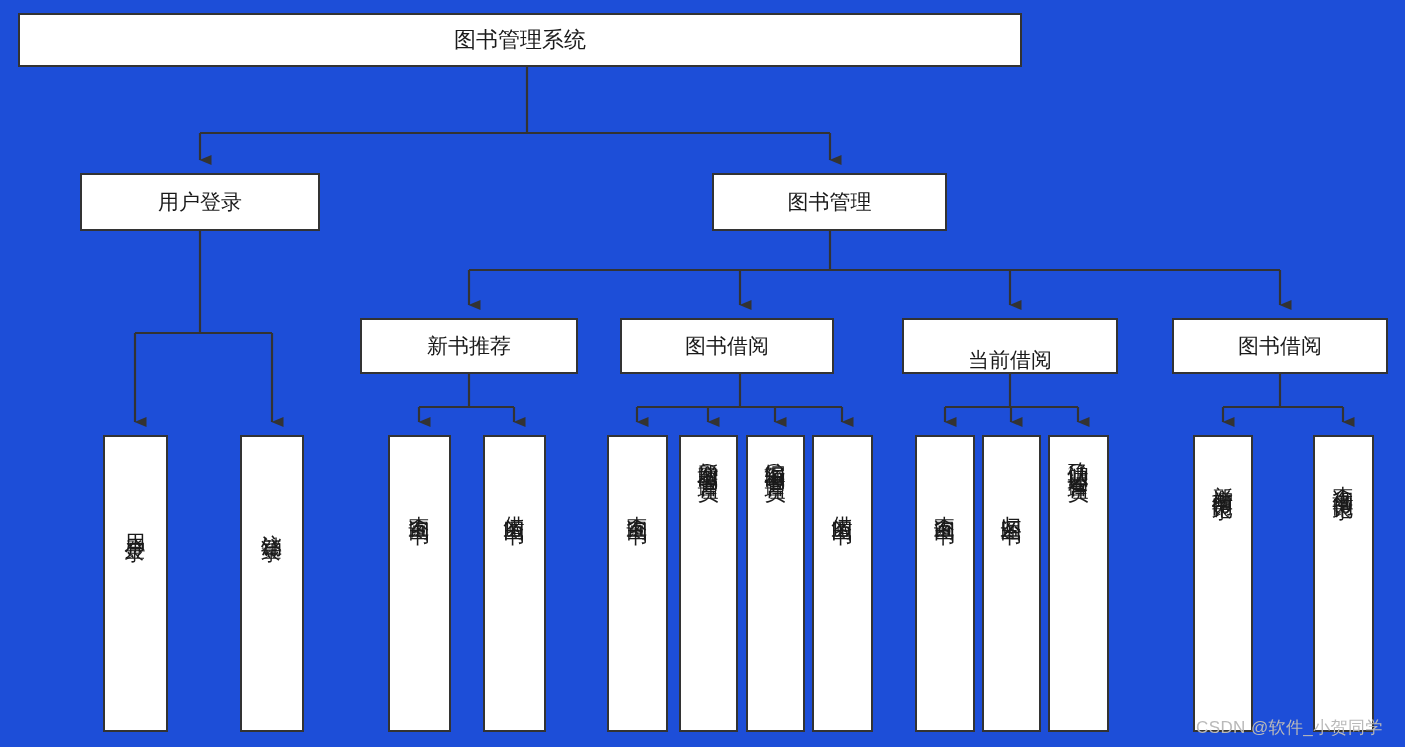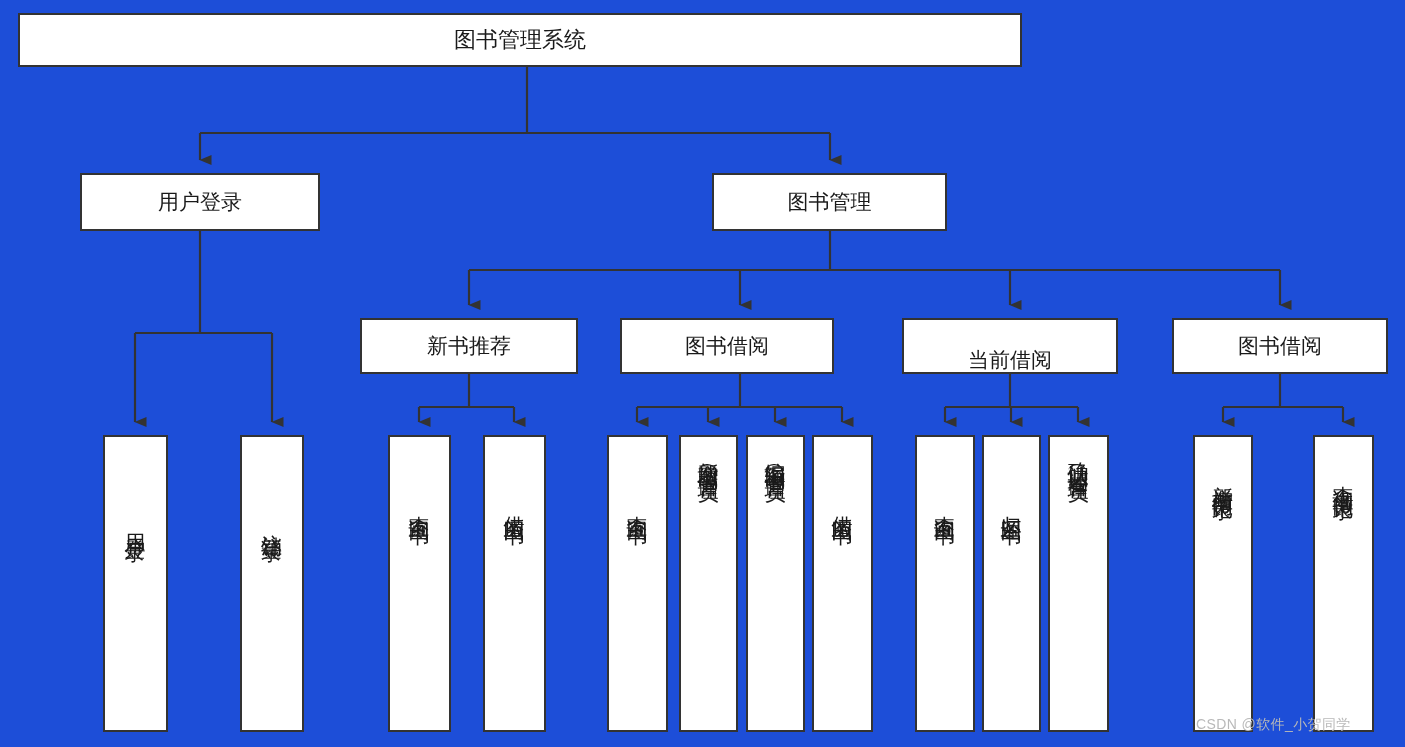--- a/index.html
+++ b/index.html
@@ -54,21 +54,21 @@
   }
   .node.vert .label {
     writing-mode: vertical-rl;
     text-orientation: upright;
     font-size: 21px;
     letter-spacing: 3px;
     line-height: 1;
   }
   .watermark {
     position: absolute;
-    font-size: 14px;
+    font-size: 17px;
     color: #b9b9b9;
     white-space: nowrap;
     letter-spacing: 0.4px;
   }
 </style>
 </head>
 <body>
 
 <div id="canvas">
 

